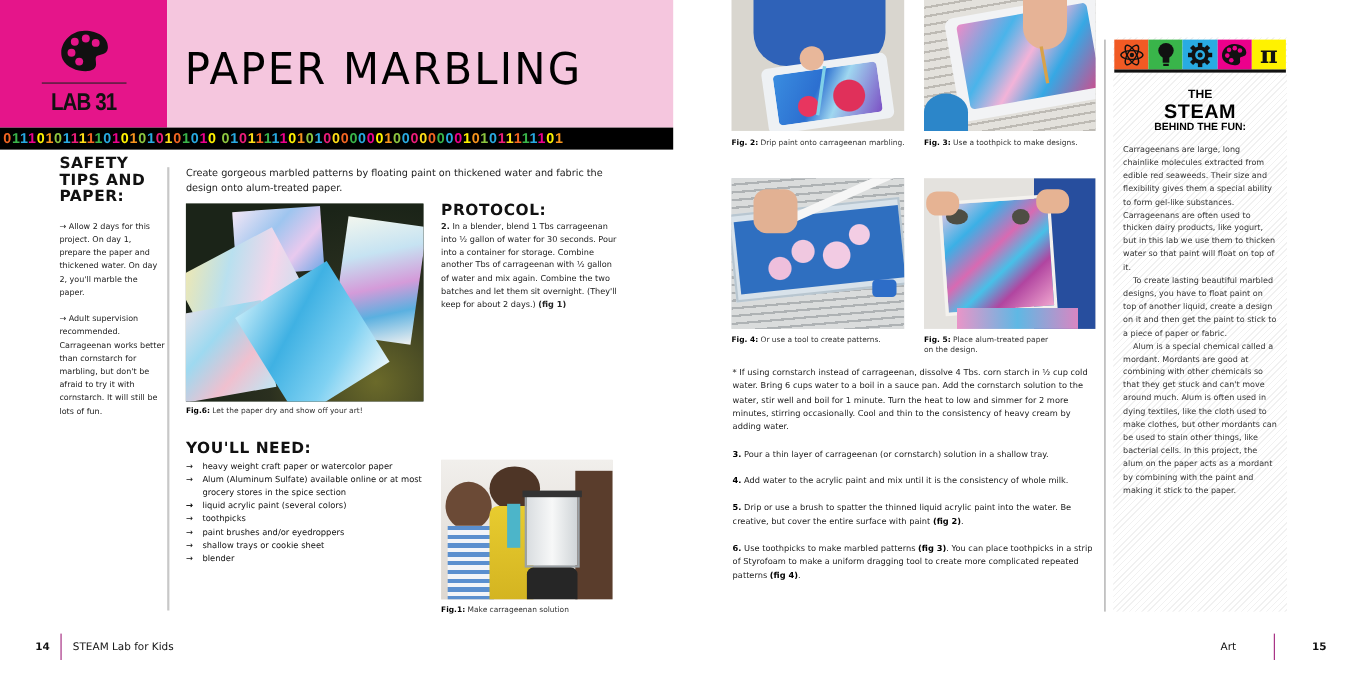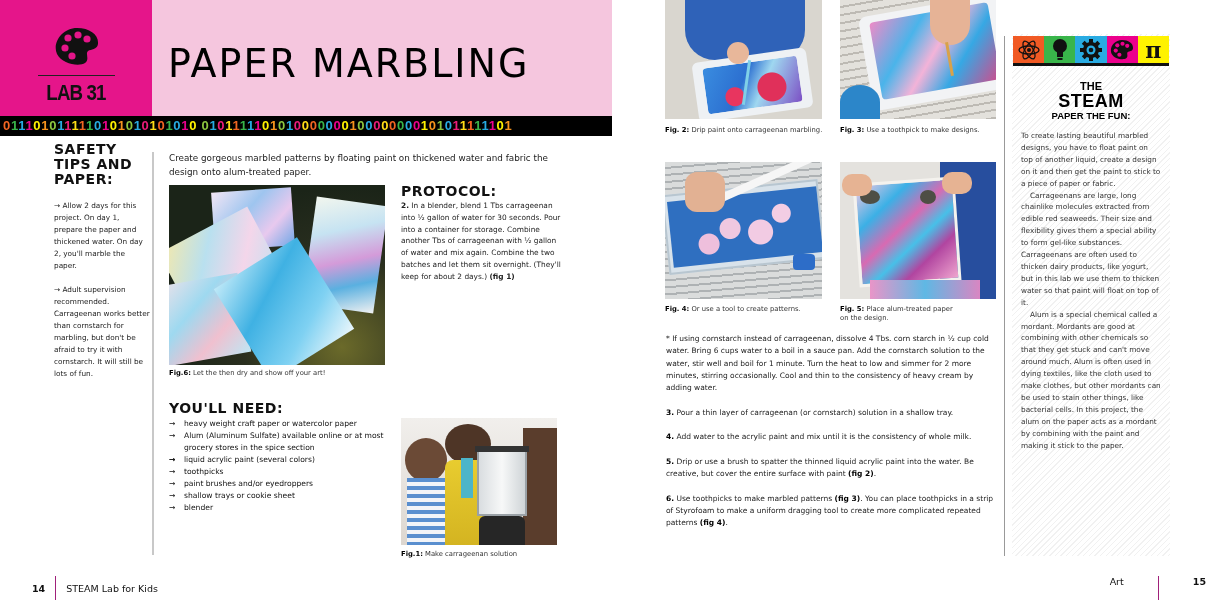--- a/index.html
+++ b/index.html
@@ -37,21 +37,21 @@
   .need-title { left: 169px; top: 400px; font-weight: bold; font-size: 14px; letter-spacing: 0.5px; color: #111; }
   .need-list { left: 169px; top: 418px; width: 225px; list-style: none; font-size: 7.6px; line-height: 12px; color: #111; }
   .need-list li { position: relative; padding-left: 15px; }
   .need-list li .arrow { position: absolute; left: 0; top: 0; }
 
   .proto-title { left: 401px; top: 183px; font-weight: bold; font-size: 14px; letter-spacing: 0.5px; color: #111; }
   .proto-text { left: 401px; top: 200px; width: 160px; font-size: 7.4px; line-height: 11.8px; color: #222; }
   .proto-text p { margin-bottom: 11.8px; }
 
   .footer-left { left: 32px; top: 576px; font-size: 9.5px; color: #111; display: flex; align-items: center; }
-  .footer-right { right: 18px; top: 576px; font-size: 9.5px; color: #111; display: flex; align-items: flex-start; gap: 24px; }
+  .footer-right { right: 18px; top: 576px; font-size: 9.5px; color: #111; display: flex; align-items: center; gap: 24px; }
   .fsep { width: 1px; height: 24px; background: #a0207a; margin: 0 10px; }
 
   
   .steps { left: 666px; top: 333px; width: 330px; font-size: 7.5px; line-height: 12.3px; color: #222; }
   .steps p { margin-bottom: 12.3px; }
   .steps b { color: #000; }
 
   .right-vline { left: 1004px; top: 36px; width: 1px; height: 520px; background: #999; }
   .sidebar-box { left: 1012px; top: 34px; width: 158px; height: 522px;
                  background: repeating-linear-gradient(135deg, #ffffff 0px, #ffffff 3px, #f1f1f1 3px, #f1f1f1 4px); }
@@ -101,21 +101,21 @@
 
 <div class="abs photo" style="left:169px; top:185px; width:216px; height:180px; background:#1e2a1a;">
   <div style="position:absolute; left:0; top:0; width:216px; height:180px; background:radial-gradient(ellipse at 80% 90%, #6b6a2a 0%, #2a2f1f 40%, #1b2418 70%);"></div>
   <div style="position:absolute; left:44px; top:5px; width:80px; height:58px; background:linear-gradient(135deg,#f3e6f5,#9ec5ef 40%,#e8c9ee 70%,#6fa7e6); transform:rotate(-4deg);"></div>
   <div style="position:absolute; left:140px; top:16px; width:72px; height:108px; background:linear-gradient(160deg,#f2f6ee,#c6e3f2 30%,#d49bd9 55%,#5ab0e0 75%,#f1f1f1); transform:rotate(8deg);"></div>
   <div style="position:absolute; left:4px; top:40px; width:100px; height:85px; background:linear-gradient(130deg,#f7e9a8,#b9e0ef 35%,#f4d6ea 65%,#b7e4f3); transform:rotate(-28deg);"></div>
   <div style="position:absolute; left:-14px; top:95px; width:90px; height:80px; background:linear-gradient(140deg,#f8e3e8,#9ed9f0 40%,#f0c0cf 70%,#bfe6f4); transform:rotate(-10deg);"></div>
   <div style="position:absolute; left:66px; top:70px; width:98px; height:108px; background:linear-gradient(150deg,#bfe9f8,#3fb1e3 35%,#7fd1f2 70%,#e9f6fb); transform:rotate(-32deg);"></div>
 </div>
 <div class="abs caption" style="left:169px; top:369px; width:220px;">
-  <b>Fig.6:</b><span> Let the then dry and show off your art!</span>
+  <b>Fig.6:</b><span> Let the paper dry and show off your art!</span>
 </div>
 
 <div class="abs need-title">YOU'LL NEED:</div>
 <ul class="abs need-list">
   <li><span class="arrow">→</span><span>heavy weight craft paper or watercolor paper</span></li>
   <li><span class="arrow">→</span><span>Alum (Aluminum Sulfate) available online or at most grocery stores in the spice section</span></li>
   <li><span class="arrow">→</span></li>
   <li><span class="arrow">→</span><span>liquid acrylic paint (several colors)</span></li>
   <li><span class="arrow">→</span><span>toothpicks</span></li>
   <li><span class="arrow">→</span><span>paint brushes and/or eyedroppers</span></li>
@@ -249,25 +249,25 @@
         <circle cx="18" cy="30" r="4" fill="#ec008c"></circle>
         <circle cx="33" cy="13" r="4" fill="#ec008c"></circle>
       </svg>
   </div>
   <div style="background:#fff200; font-family:'DejaVu Serif', serif; font-size:22px; font-weight:bold; color:#111;">π</div>
 </div>
 
 <div class="abs steam-head">
   <span class="s1">THE</span>
   <span class="s2">STEAM</span>
-  <span class="s3">PAPER THE FUN:</span>
+  <span class="s3">BEHIND THE FUN:</span>
 </div>
 <div class="abs steam-text">
+  <p>Carrageenans are large, long chainlike molecules extracted from edible red seaweeds. Their size and flexibility gives them a special ability to form gel-like substances. Carrageenans are often used to thicken dairy products, like yogurt, but in this lab we use them to thicken water so that paint will float on top of it.</p>
   <p>To create lasting beautiful marbled designs, you have to float paint on top of another liquid, create a design on it and then get the paint to stick to a piece of paper or fabric.</p>
-  <p>Carrageenans are large, long chainlike molecules extracted from edible red seaweeds. Their size and flexibility gives them a special ability to form gel-like substances. Carrageenans are often used to thicken dairy products, like yogurt, but in this lab we use them to thicken water so that paint will float on top of it.</p>
   <p>Alum is a special chemical called a mordant. Mordants are good at combining with other chemicals so that they get stuck and can't move around much. Alum is often used in dying textiles, like the cloth used to make clothes, but other mordants can be used to stain other things, like bacterial cells. In this project, the alum on the paper acts as a mordant by combining with the paint and making it stick to the paper.</p>
 </div>
 
 <div class="abs footer-right">
   <span>Art</span>
   <span class="fsep"></span>
   <b>15</b>
 </div>
 
 </body></html>

